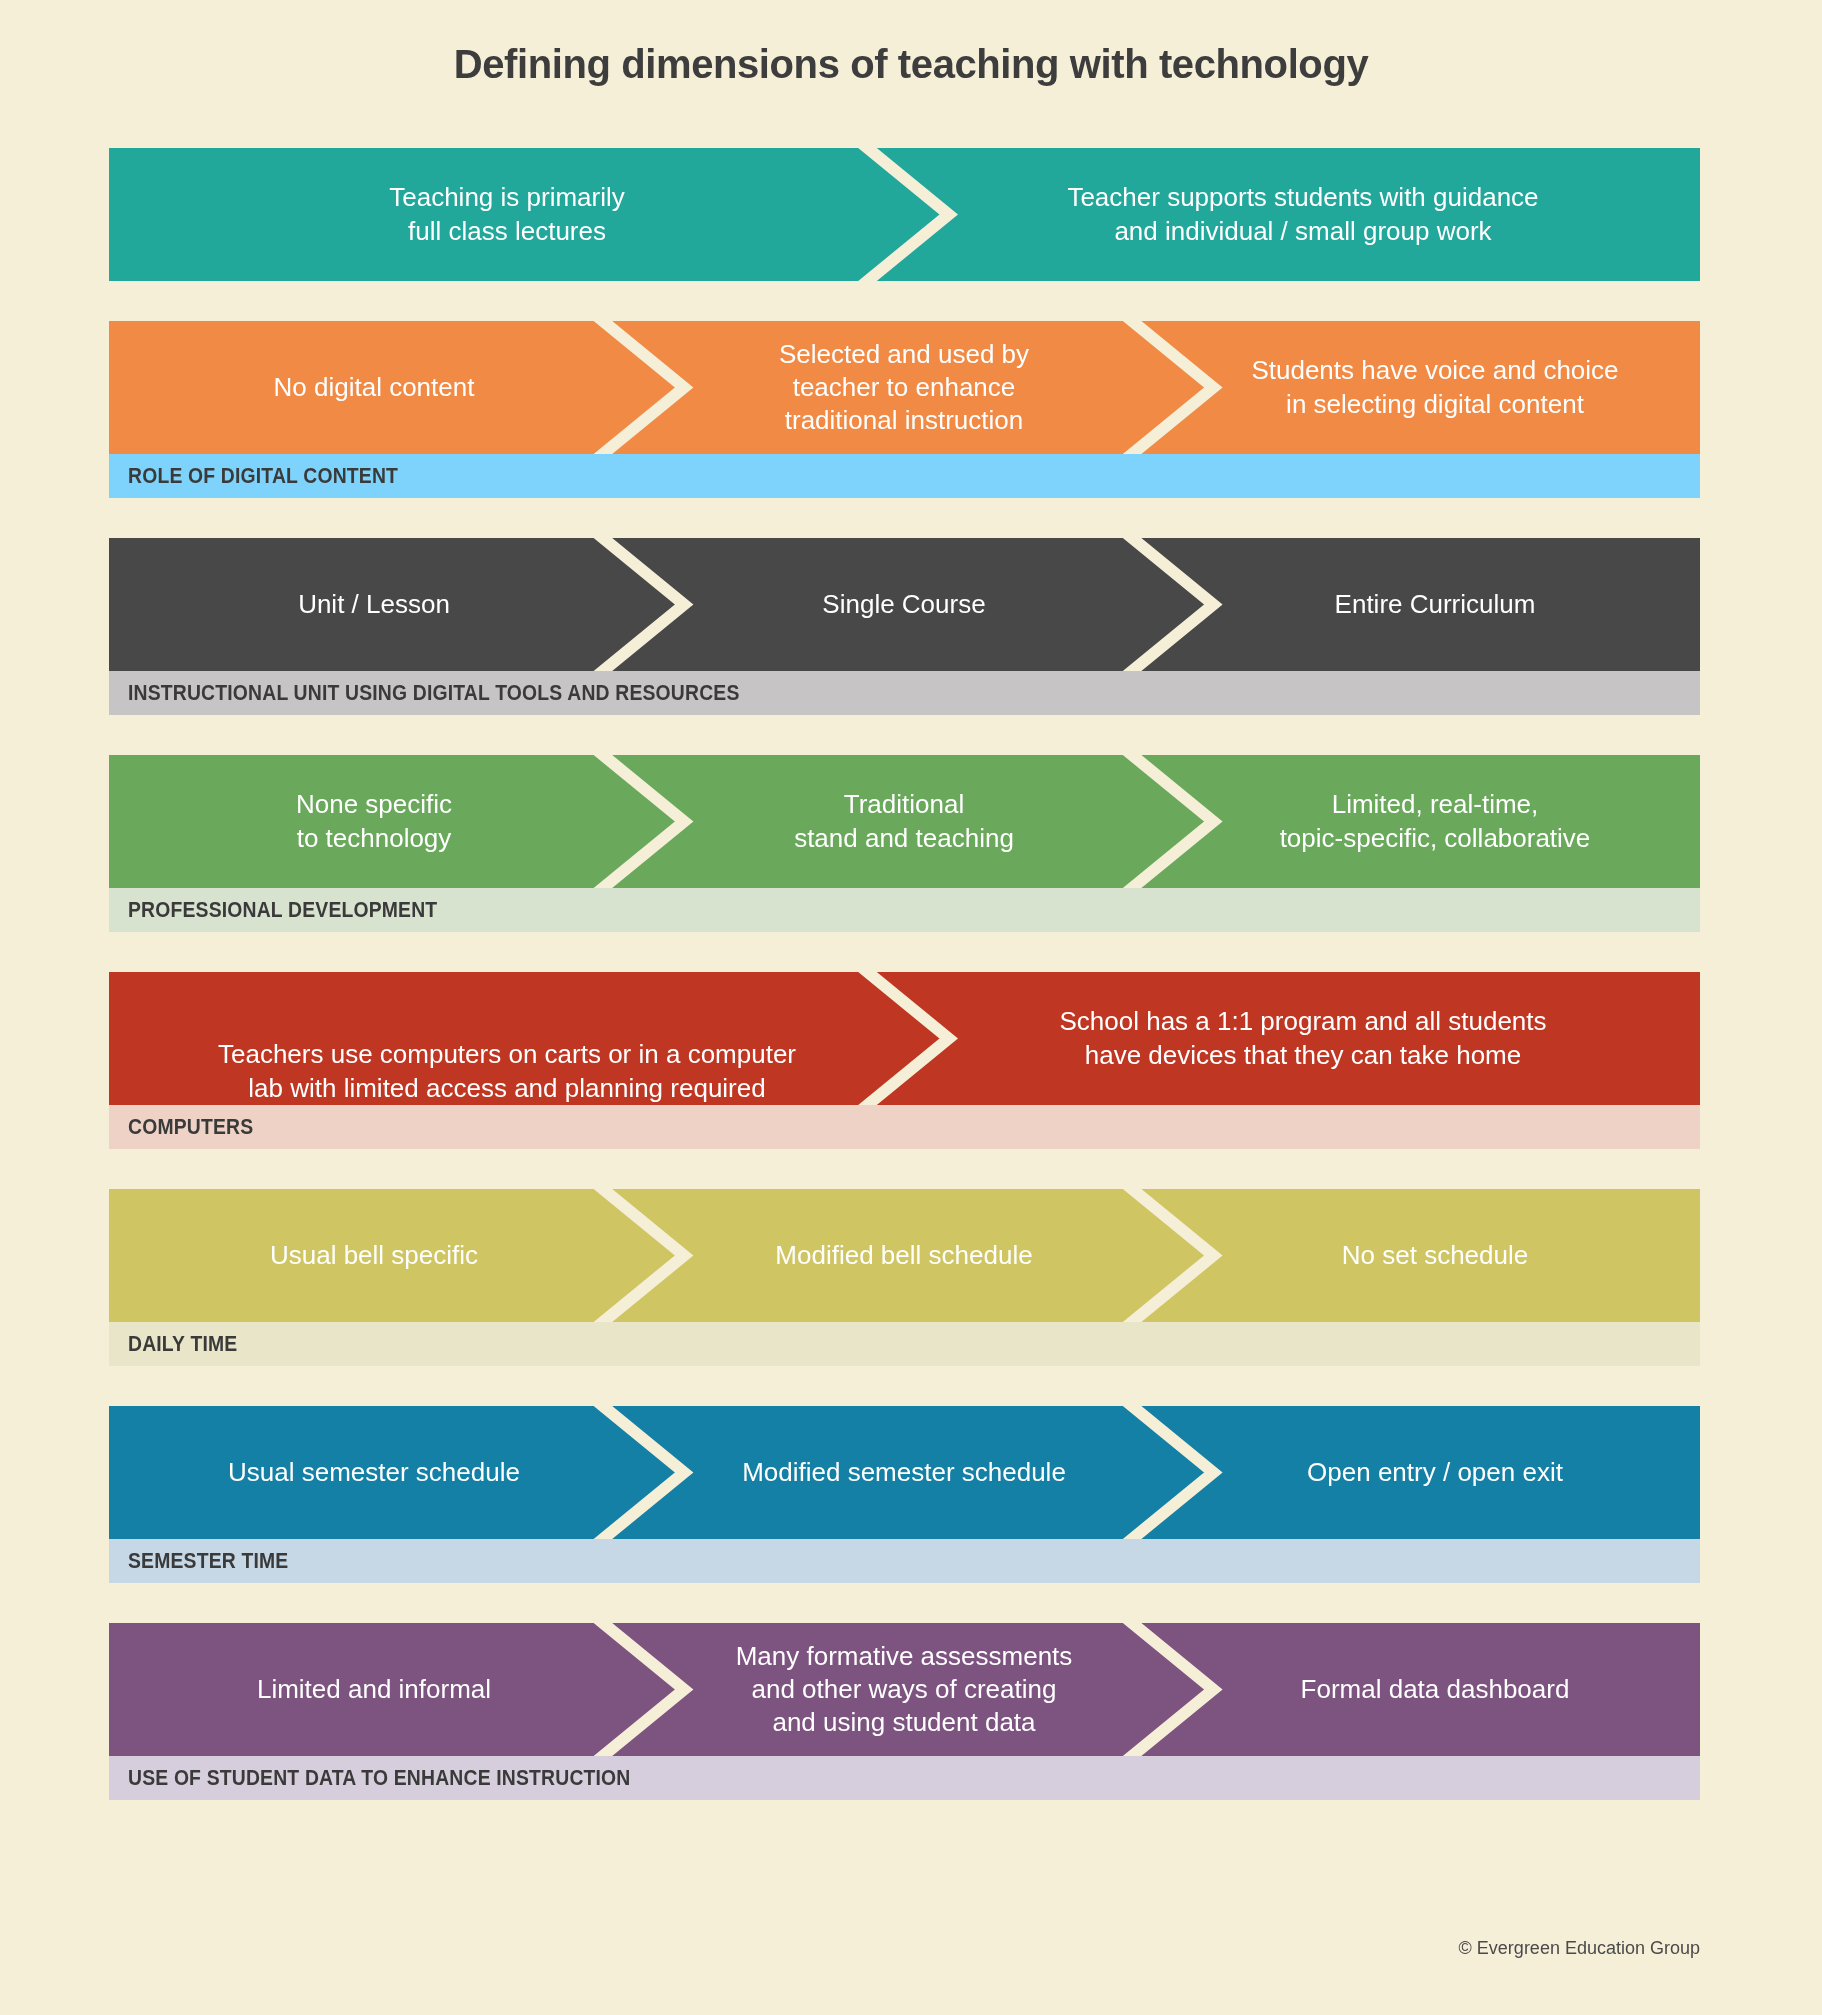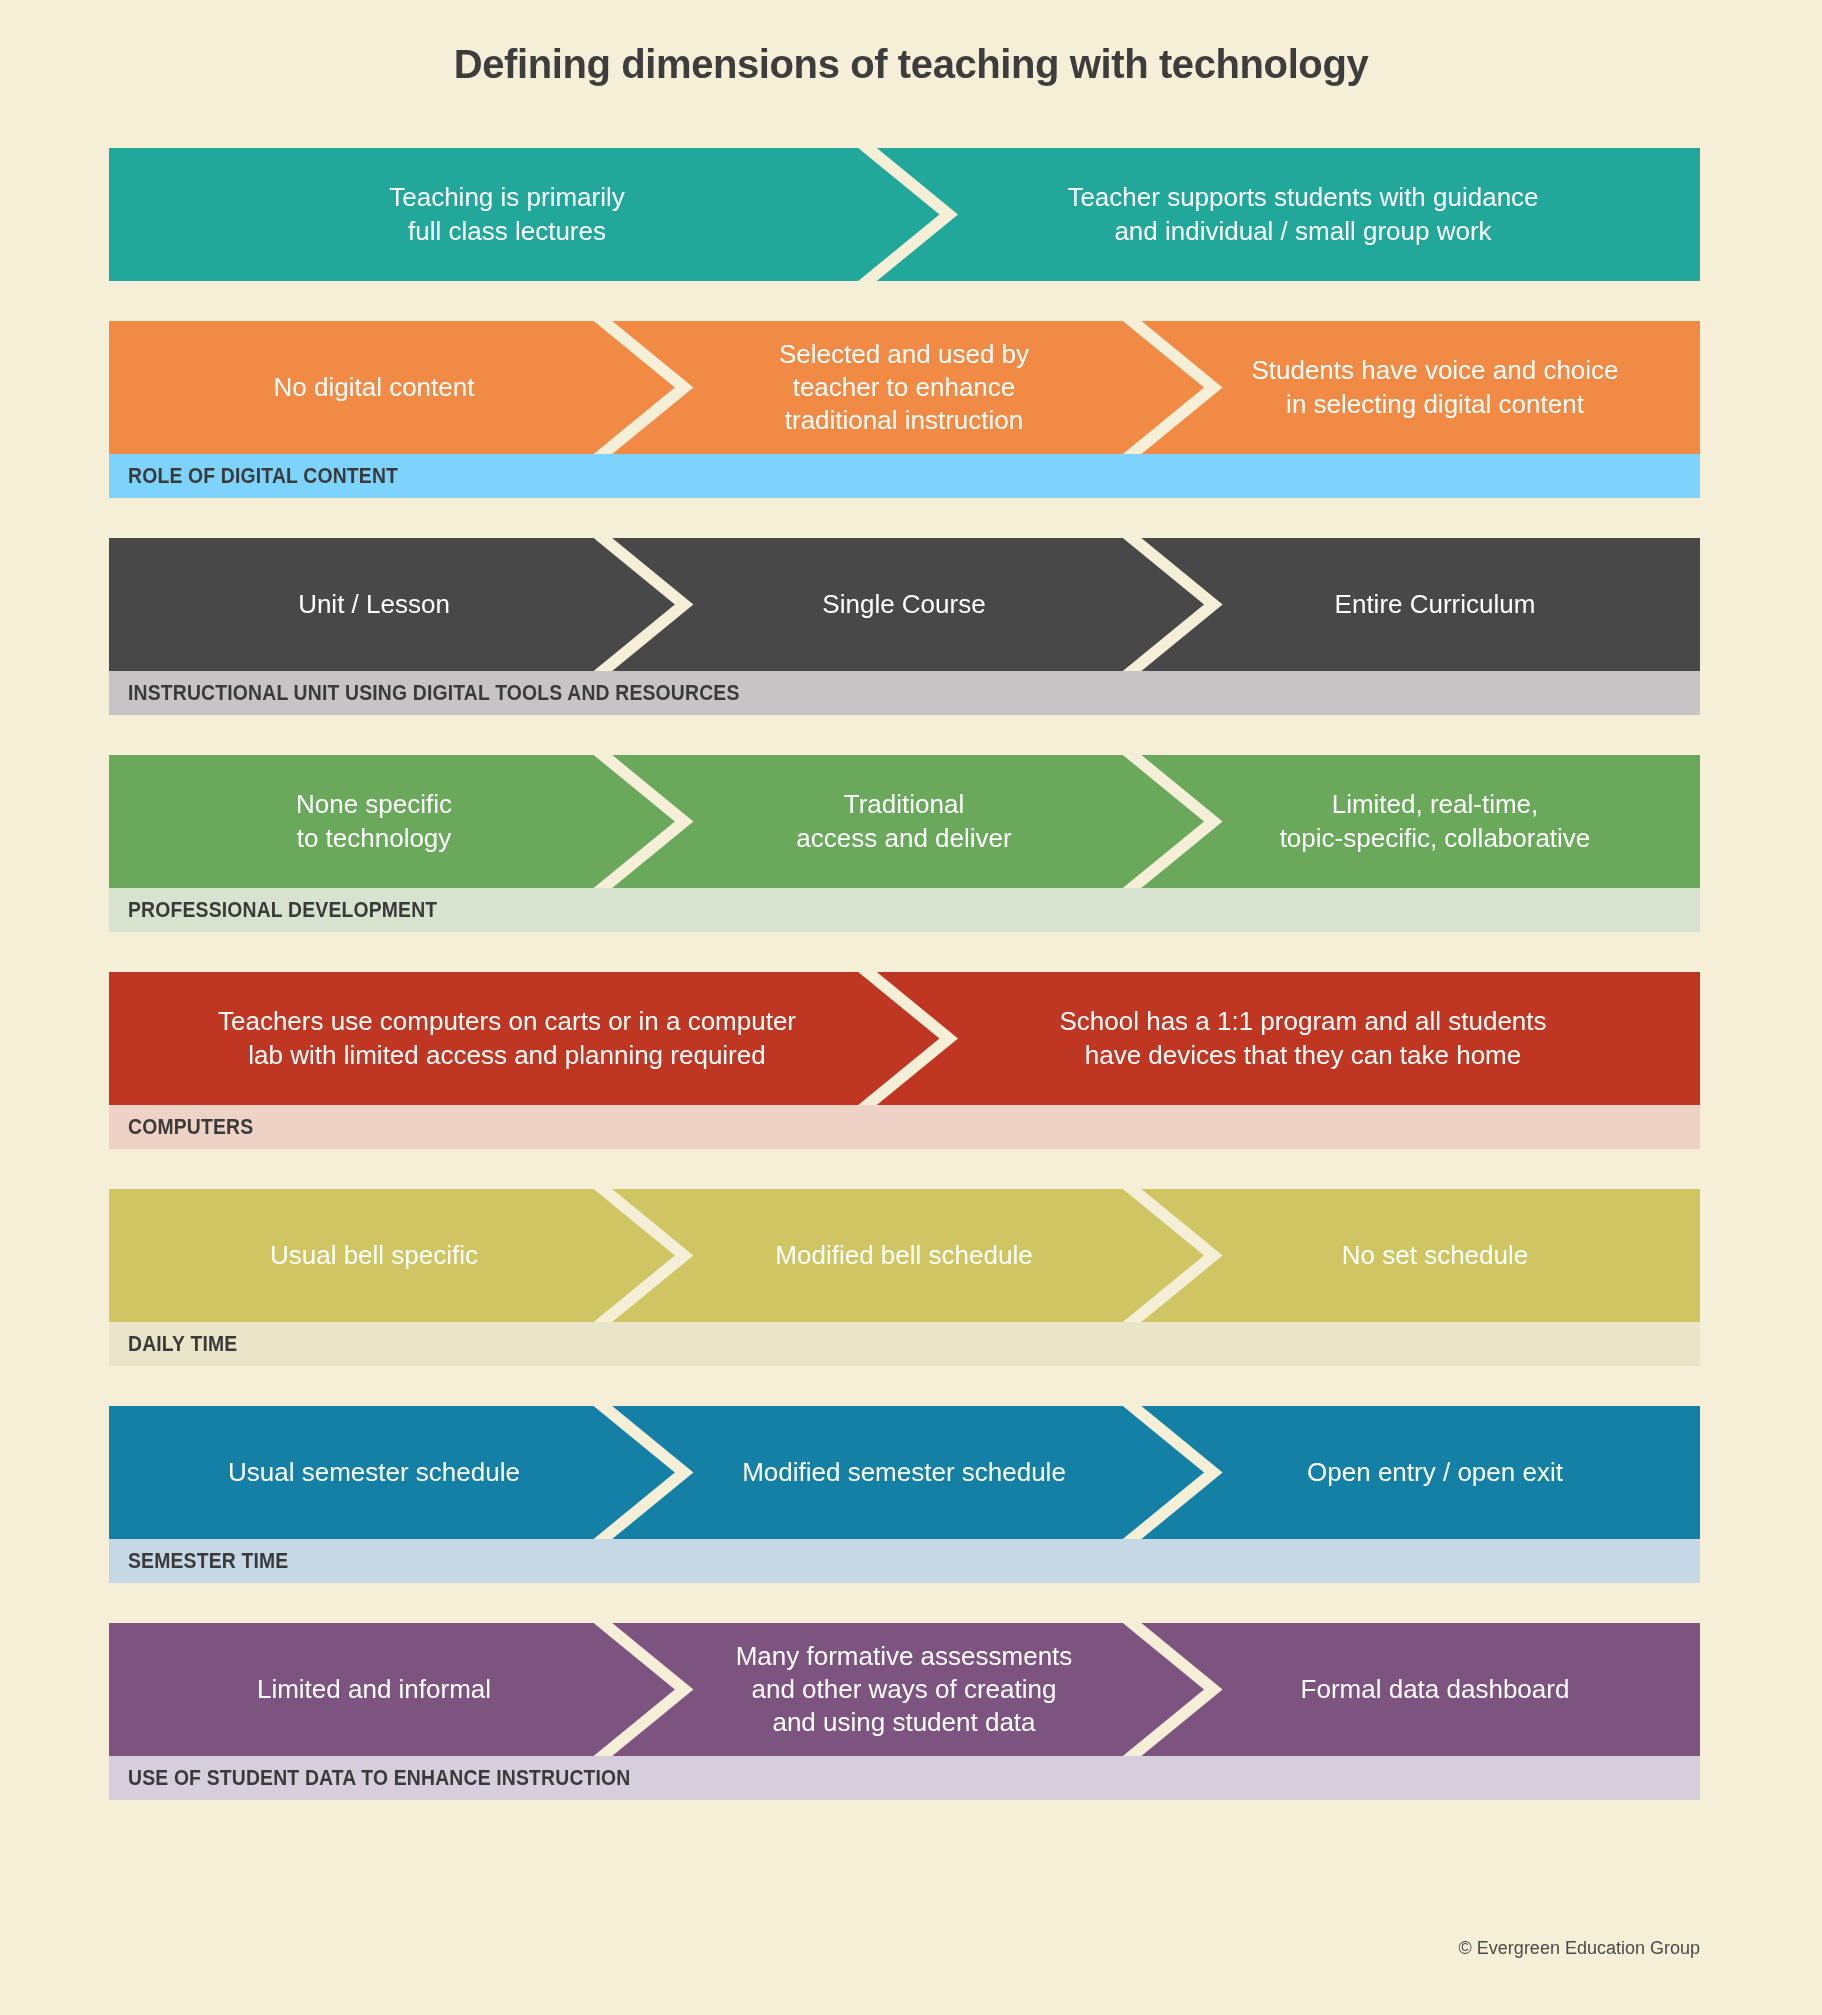--- a/index.html
+++ b/index.html
@@ -187,38 +187,38 @@
         </div>
       </div>
       <div class="band">
         <div class="band-bar" style="background: rgb(106, 168, 92);">
           <div class="seg" style="left: 0px; width: 530px;">
             <div class="seg-text">None specific
 to technology</div>
           </div>
           <div class="seg" style="left: 530px; width: 530px;">
             <div class="seg-text">Traditional
-access and deliver</div>
+stand and teaching</div>
           </div>
           <div class="seg" style="left: 1061px; width: 530px;">
             <div class="seg-text">Limited, real-time,
 topic-specific, collaborative</div>
           </div>
           <svg class="chevrons" width="1591" height="133" viewBox="0 0 3772 316">
             <polyline points="1152.3333333333333,-14 1362.3333333333333,158 1152.3333333333333,330" fill="none" stroke="#f5efd8" stroke-width="28" stroke-linejoin="miter" stroke-miterlimit="10"></polyline>
             <polyline points="2409.6666666666665,-14 2619.6666666666665,158 2409.6666666666665,330" fill="none" stroke="#f5efd8" stroke-width="28" stroke-linejoin="miter" stroke-miterlimit="10"></polyline>
           </svg>
         </div>
         <div class="band-label" style="background: rgb(215, 226, 207);">
           <div class="band-label-text">PROFESSIONAL DEVELOPMENT</div>
         </div>
       </div>
       <div class="band">
         <div class="band-bar" style="background: rgb(191, 55, 34);">
-          <div class="seg" style="left: 0px; width: 796px;">
+          <div class="seg" style="left: 0px; width: 796px; align-items: flex-end;">
             <div class="seg-text">Teachers use computers on carts or in a computer
 lab with limited access and planning required</div>
           </div>
           <div class="seg" style="left: 796px; width: 796px;">
             <div class="seg-text">School has a 1:1 program and all students
 have devices that they can take home</div>
           </div>
           <svg class="chevrons" width="1591" height="133" viewBox="0 0 3772 316">
             <polyline points="1781,-14 1991,158 1781,330" fill="none" stroke="#f5efd8" stroke-width="28" stroke-linejoin="miter" stroke-miterlimit="10"></polyline>
           </svg>

